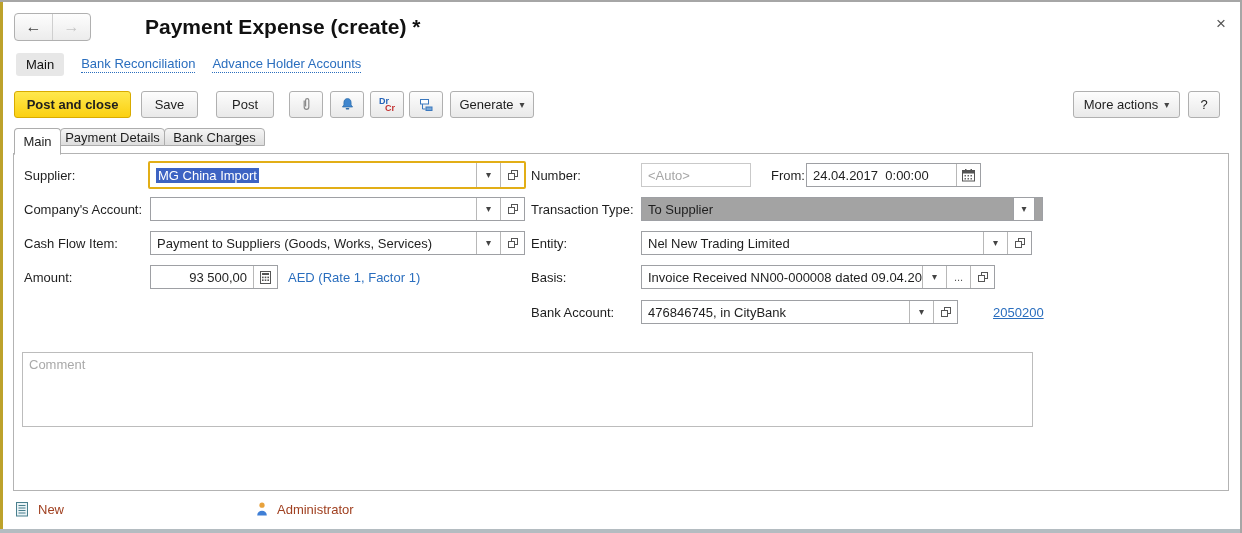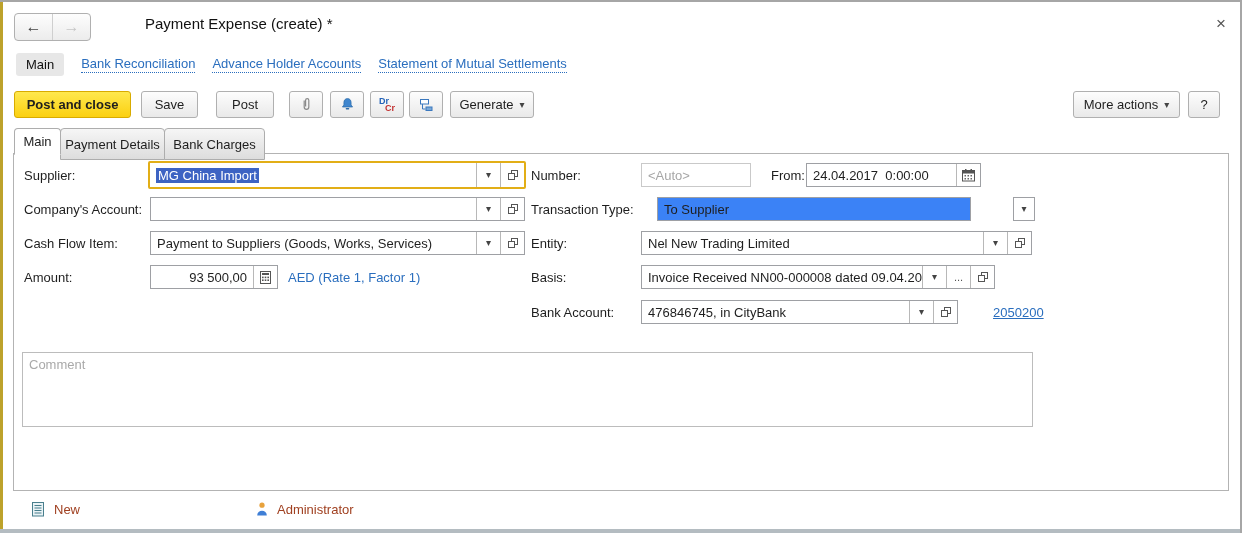--- a/index.html
+++ b/index.html
@@ -11,29 +11,29 @@
 
   .abs{position:absolute;}
   .btn{position:absolute;display:flex;align-items:center;justify-content:center;gap:6px;
        background:linear-gradient(#fdfdfd,#e9e9e9);border:1px solid #b0b0b0;border-radius:3px;
        box-sizing:border-box;height:27px;color:#1e1e1e;cursor:default;}
   .btn-yellow{background:linear-gradient(#ffe84e,#fbd011);border:1px solid #d8ab00;font-weight:bold;}
   .navgroup{position:absolute;left:14px;top:11px;width:77px;height:28px;border:1px solid #b0b0b0;
        border-radius:4px;background:linear-gradient(#fdfdfd,#ececec);display:flex;box-sizing:border-box;}
   .navgroup .half{flex:1;display:flex;align-items:center;justify-content:center;font-size:16px;}
   .navgroup .half:first-child{border-right:1px solid #cfcfcf;}
-  .title{position:absolute;left:145px;top:13px;font-size:15px;font-weight:normal;color:#111;}
+  .title{position:absolute;left:145px;top:13px;font-size:21px;font-weight:bold;color:#111;}
   .close-x{position:absolute;left:1210px;top:11px;width:22px;height:22px;display:flex;align-items:center;
        justify-content:center;font-size:17px;color:#555;}
   .navlinks{position:absolute;left:16px;top:50px;display:flex;align-items:center;gap:17px;height:24px;}
   .navlink{color:#2a6ebe;border-bottom:1px dotted #2a6ebe;line-height:17px;}
   .navmain{background:#e7e7e7;border-radius:3px;padding:4px 10px;color:#111;}
   .caret{font-size:10px;color:#444;line-height:1;}
   .icon-btn{width:34px;}
-  .tab{position:absolute;top:126px;height:32px;box-sizing:border-box;border:1px solid #adadad;
+  .tab{position:absolute;top:126px;height:18px;box-sizing:border-box;border:1px solid #adadad;
        border-radius:4px 4px 0 0;background:linear-gradient(#f6f6f6,#dddddd);display:flex;
        align-items:center;justify-content:center;color:#1e1e1e;z-index:2;}
   .tab-active{background:#fff;height:27px;z-index:4;border-bottom:1px solid #fff;}
   .panel{position:absolute;left:13px;top:151px;width:1216px;height:338px;background:#fff;
        border:1px solid #b3b3b3;box-sizing:border-box;z-index:1;}
   .lbl{position:absolute;color:#1e1e1e;z-index:5;}
   .field{position:absolute;display:flex;align-items:stretch;background:#fff;border:1px solid #9ea0a4;
        box-sizing:border-box;height:24px;z-index:5;}
   .field .val{flex:1;display:flex;align-items:center;padding:0 6px;white-space:pre;overflow:hidden;}
   .field .sec{width:23px;display:flex;align-items:center;justify-content:center;
@@ -70,21 +70,20 @@
   </div>
   <div class="title">Payment Expense (create) *</div>
   <div class="close-x">
       <span>×</span>
     </div>
 
   <div class="navlinks">
     <span class="navmain">Main</span>
     <span class="navlink">Bank Reconciliation</span>
     <span class="navlink">Advance Holder Accounts</span>
-    <span class="navlink">Statement of Mutual Settlements</span>
   </div>
 
   <div class="btn btn-yellow" style="left:14px;top:89px;width:117px;">
       <span>Post and close</span>
     </div>
   <div class="btn" style="left:141px;top:89px;width:57px;">
       <span>Save</span>
     </div>
   <div class="btn" style="left:216px;top:89px;width:58px;">
       <span>Post</span>
@@ -234,21 +233,21 @@
               <rect x="2.5" y="9" width="1.5" height="1.5"></rect>
               <rect x="5.5" y="9" width="1.5" height="1.5"></rect>
               <rect x="8.5" y="9" width="1.5" height="1.5"></rect>
             </g>
           </svg>
         </span>
     </div>
   </div>
 
   <div class="lbl" style="left:531px;top:200px;">Transaction Type:</div>
-  <div class="field" style="left:641px;top:195px;width:314px;background:#3b82f6;margin-left:16px;">
+  <div class="field" style="left:641px;top:195px;width:402px;background:#a3a3a3;">
     <div class="val">To Supplier</div>
   </div>
   <div class="field caret" style="left:1013px;top:195px;width:22px;justify-content:center;align-items:center;">
       <span>▾</span>
     </div>
 
   <div class="lbl" style="left:531px;top:234px;">Entity:</div>
   <div class="field" style="left:641px;top:229px;width:391px;">
     <div class="val">Nel New Trading Limited</div>
     <div class="sec caret">
@@ -304,21 +303,21 @@
             <rect x="4.5" y="1.5" width="6" height="6" fill="#fff" stroke="#555"></rect>
             <rect x="1.5" y="4.5" width="6" height="6" fill="#fff" stroke="#555"></rect>
           </svg>
         </span>
     </div>
   </div>
   <div class="link link-ul abs" style="left:993px;top:303px;">2050200</div>
 
   <textarea class="comment" placeholder="Comment" style=""></textarea>
 
-  <div class="status" style="left:30px;top:499px;">
+  <div class="status" style="left:14px;top:499px;">
     <span>
       <svg width="16" height="17" viewBox="0 0 16 17">
           <rect x="2.5" y="1.5" width="11" height="13.5" fill="#eaf3f6" stroke="#497f8d"></rect>
           <g stroke="#497f8d">
             <line x1="4.5" y1="4.5" x2="11.5" y2="4.5"></line>
             <line x1="4.5" y1="7" x2="11.5" y2="7"></line>
             <line x1="4.5" y1="9.5" x2="11.5" y2="9.5"></line>
             <line x1="4.5" y1="12" x2="11.5" y2="12"></line>
           </g>
         </svg>

